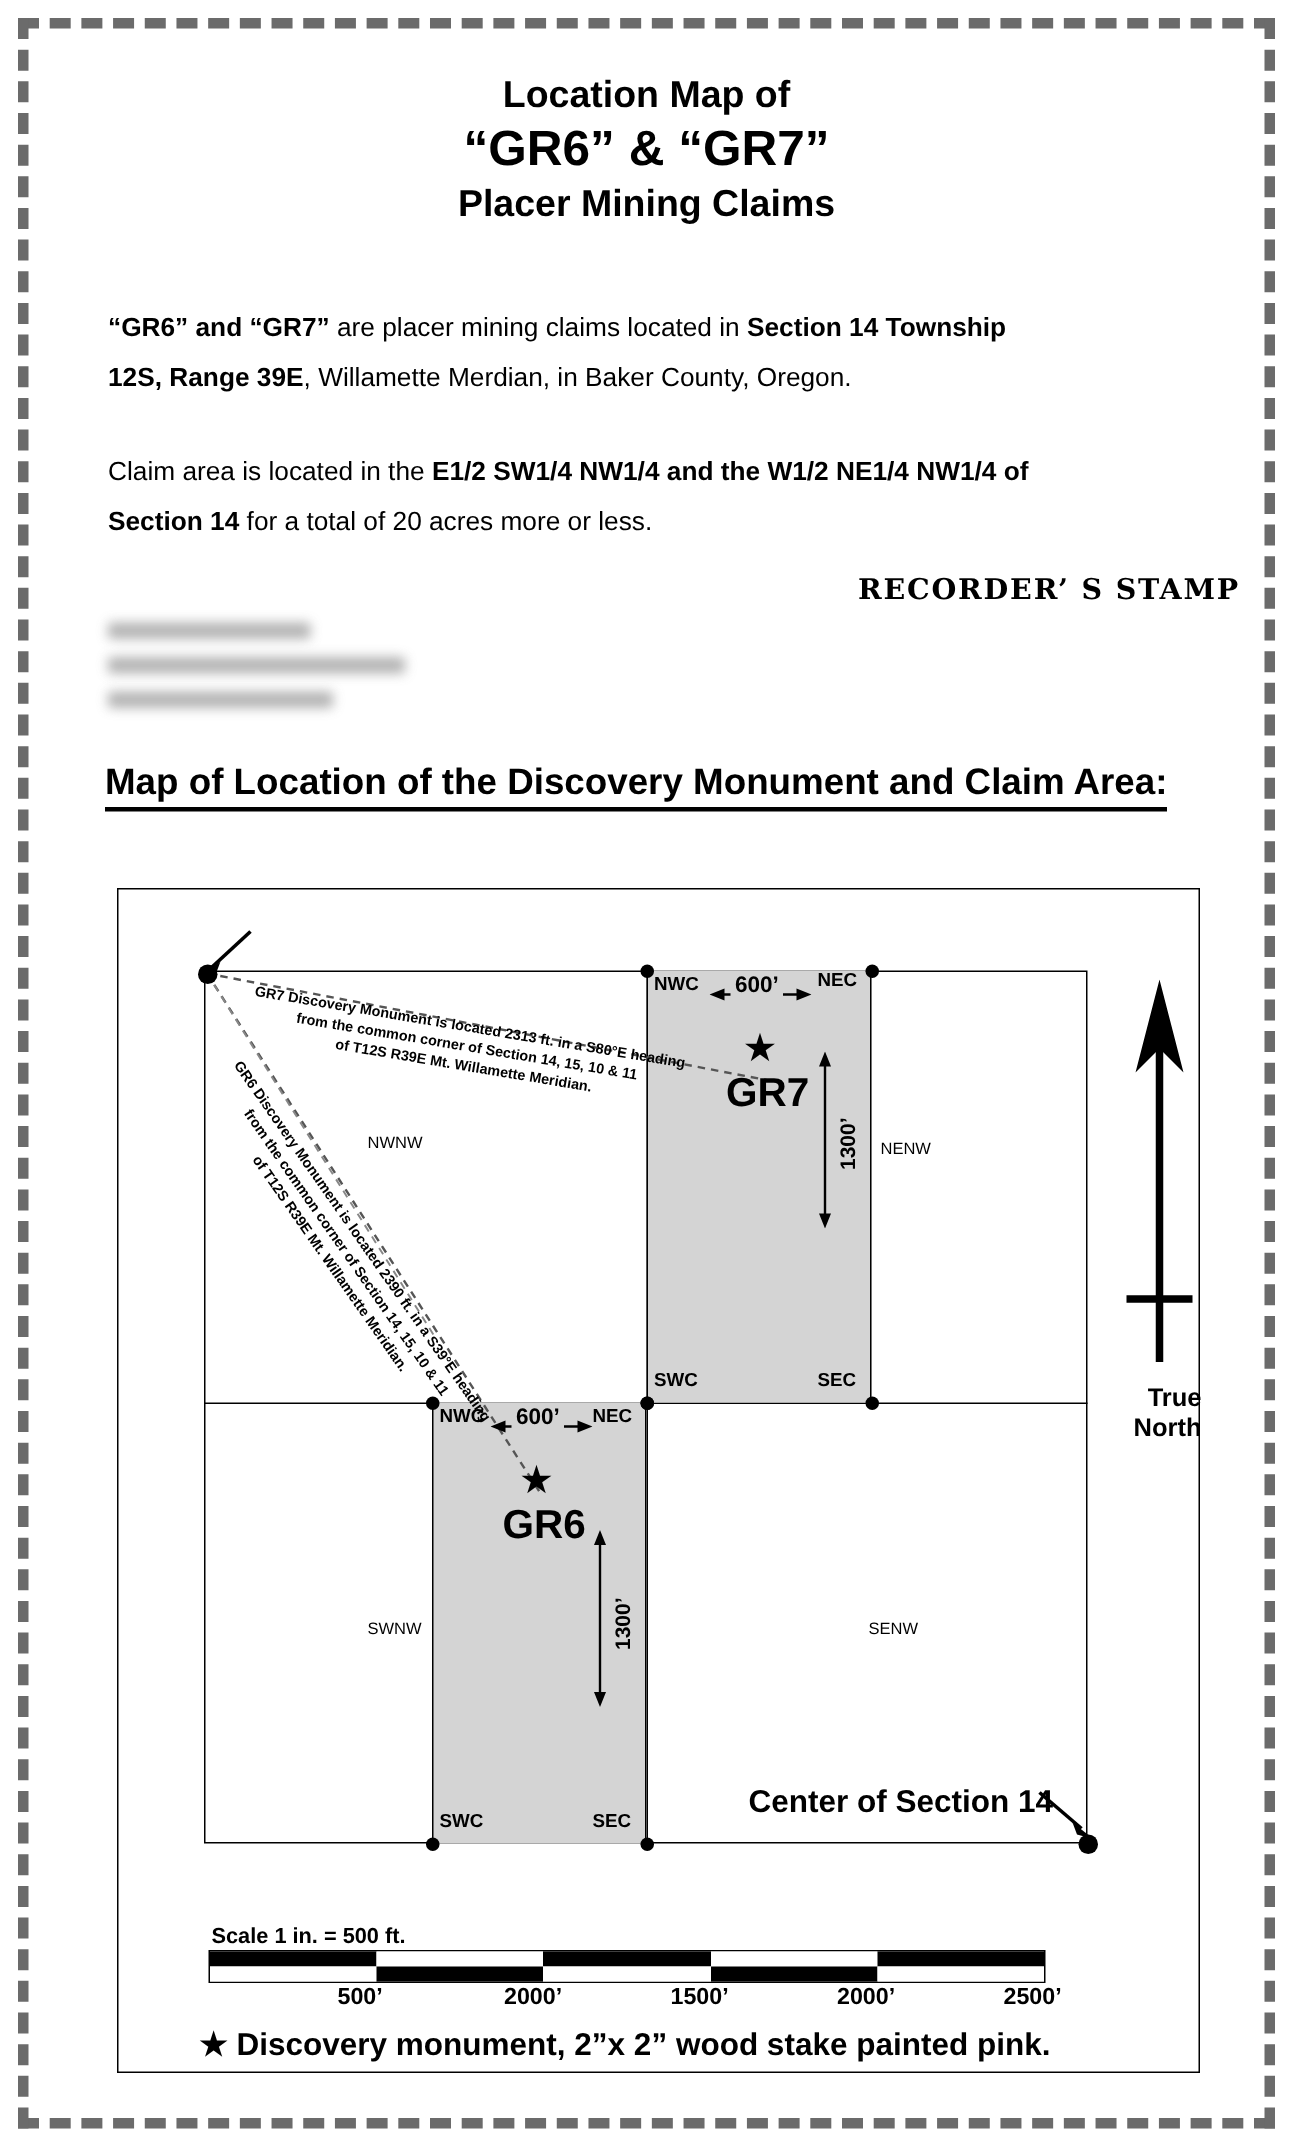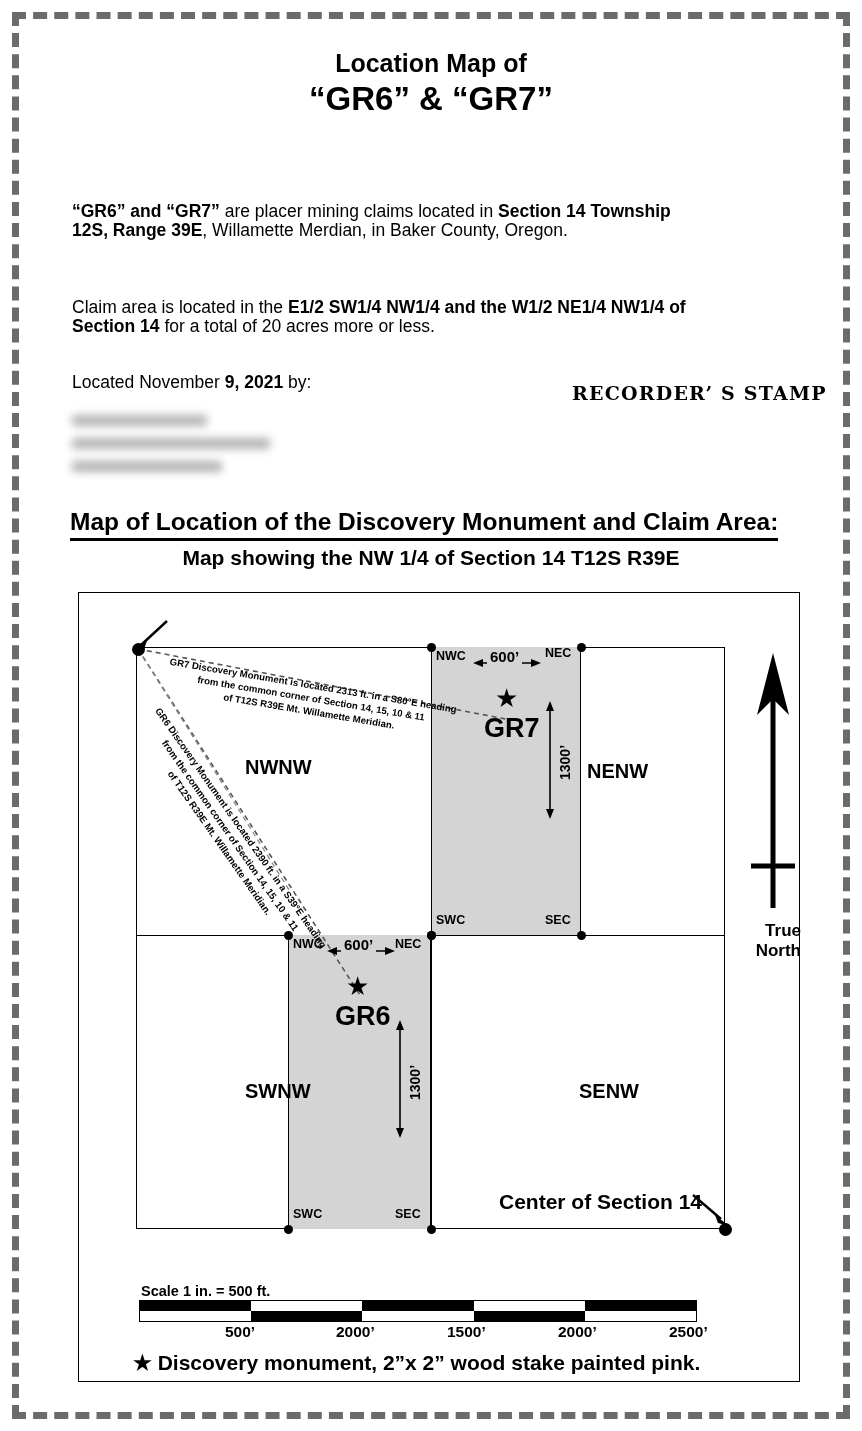--- a/index.html
+++ b/index.html
@@ -35,21 +35,21 @@
     height: 1054px;
   }
 
   
   .title-block { position: absolute; left: 0; top: 48px; width: 862px; text-align: center; }
   .title-line1 { font-size: 25px; font-weight: bold; letter-spacing: 0px; line-height: 30px; }
   .title-line2 { font-size: 33px; font-weight: bold; line-height: 42px; }
   .title-line3 { font-size: 25px; font-weight: bold; line-height: 32px; }
 
   
-  .para { position: absolute; font-size: 17.5px; line-height: 19px; }
+  .para { position: absolute; font-size: 17.5px; line-height: 33px; }
   .para b { font-weight: bold; }
   #para-1 { left: 72px; top: 202px; width: 600px; }
   #para-2 { left: 72px; top: 298px; width: 620px; }
   #located-line { position: absolute; left: 72px; top: 372px; font-size: 17.5px; }
 
   
   #redacted-block { position: absolute; left: 72px; top: 415px; width: 210px; }
   .redacted-line {
     height: 11px;
     margin-bottom: 12px;
@@ -144,21 +144,21 @@
     border-right: 1.6px solid #000;
   }
 
   .corner-dot {
     width: 9px; height: 9px; border-radius: 50%;
     background: #000;
   }
   .big-dot { width: 13px; height: 13px; border-radius: 50%; background: #000; }
 
   .corner-label { font-size: 12.5px; font-weight: bold; }
-  .quad-label { font-size: 20px; font-weight: bold; }
+  .quad-label { font-size: 11px; }
   .claim-name { font-size: 27px; font-weight: bold; }
   .star { font-size: 26px; line-height: 1; }
 
   .dim-label-h { font-size: 15px; font-weight: bold; }
   .dim-label-v { font-size: 14px; font-weight: bold; transform: rotate(-90deg); transform-origin: left top; white-space: nowrap; }
 
   
   #common-corner-label {
     left: 73px; top: 16px;
     font-size: 21.5px; font-weight: bold; white-space: nowrap;
@@ -205,38 +205,37 @@
 </head>
 <body>
 
 <div id="page-border"></div>
 
 <div id="content">
 
   <div class="title-block">
     <div class="title-line1">Location Map of</div>
     <div class="title-line2">“GR6” &amp; “GR7”</div>
+    <div class="title-line3">Placer Mining Claims</div>
   </div>
 
   <div class="para" id="para-1"><b>“GR6” and “GR7”</b><span> are placer mining claims located in </span><b>Section 14 Township 12S, Range 39E</b><span>, Willamette Merdian, in Baker County, Oregon.</span></div>
 
   <div class="para" id="para-2"><span>Claim area is located in the  </span><b>E1/2 SW1/4 NW1/4 and the W1/2 NE1/4 NW1/4 of Section 14</b><span> for a  total of 20 acres more or less.</span></div>
 
-  <div id="located-line"><span>Located November </span><b>9, 2021</b><span> by:</span></div>
 
   <div id="redacted-block">
     <div class="redacted-line rl1"></div>
     <div class="redacted-line rl2"></div>
     <div class="redacted-line rl3"></div>
   </div>
 
   <div id="map-heading">Map of Location of the Discovery Monument and Claim Area:</div>
 
   <div id="recorder-stamp">RECORDER’ S  STAMP</div>
-  <div id="map-subheading">Map showing the NW 1/4 of Section 14 T12S R39E</div>
 
   <div id="map-frame">
 
     <svg class="mf" style="left:48px; top:26px; width:42px; height:34px;" viewBox="0 0 42 34">
       <path d="M40 2 L14 26" stroke="#000" stroke-width="2.4" fill="none"></path>
       <path d="M6 33 L20 22 L17 30 Z" fill="#000"></path>
     </svg>
 
     <div class="mf" id="quad-outline"></div>
     <div class="mf" id="quad-mid-divider"></div>

